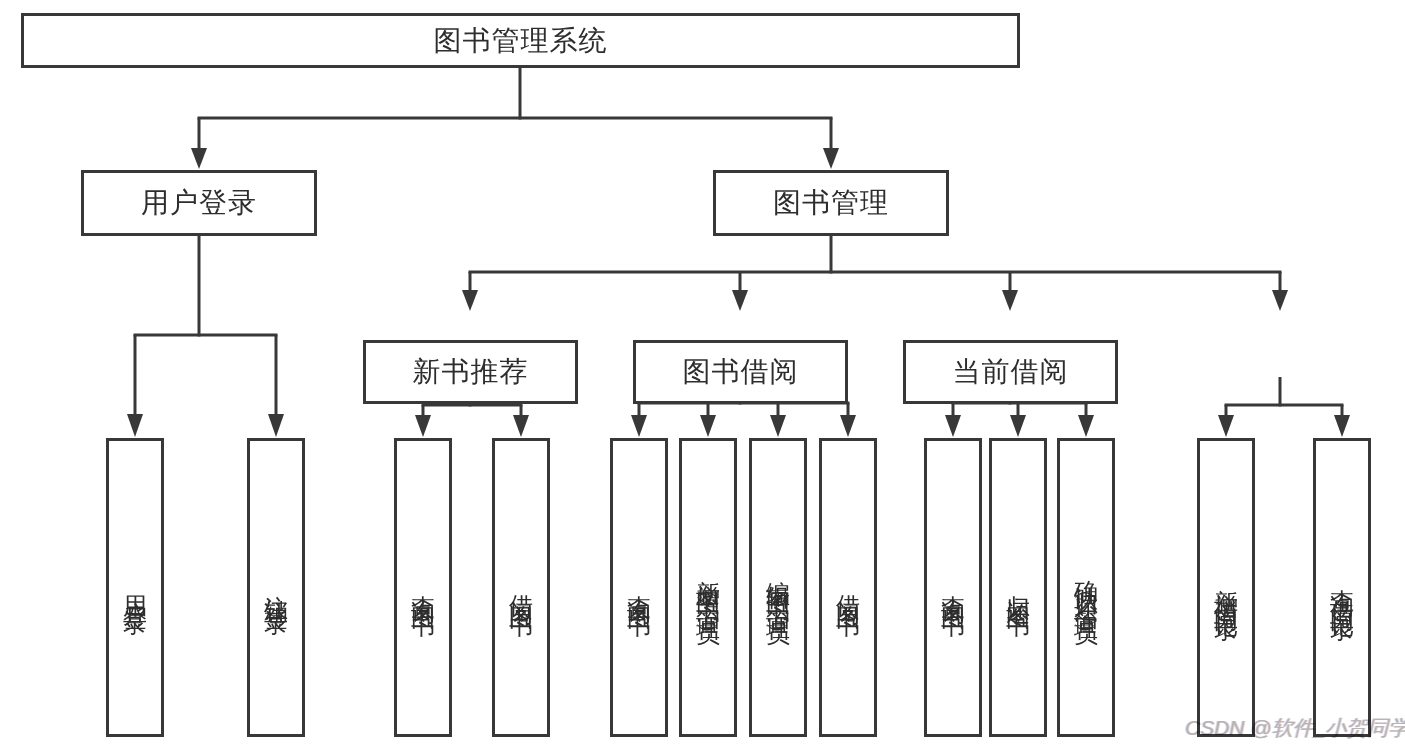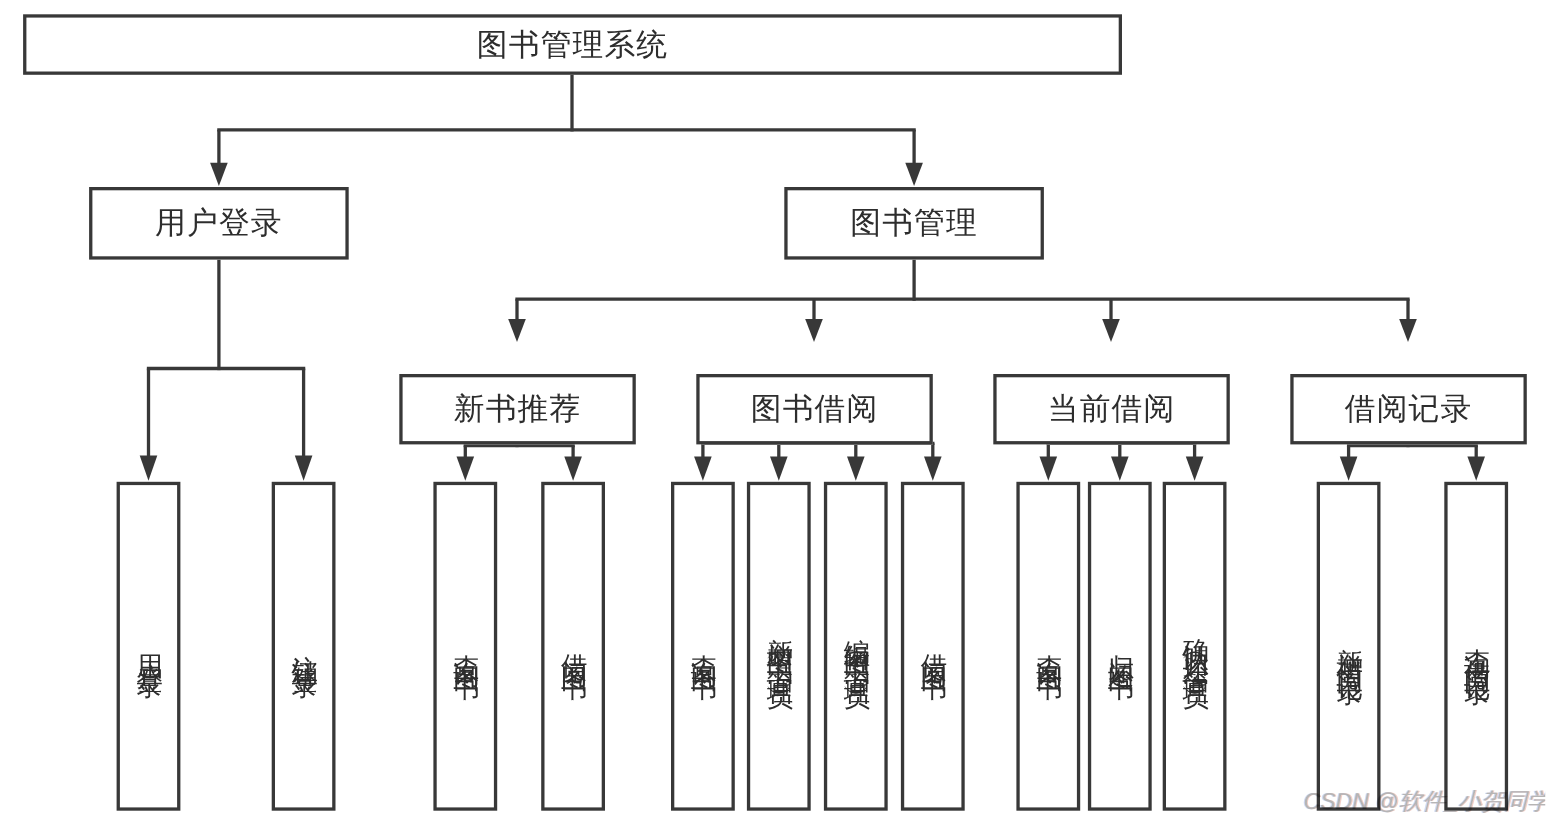--- a/index.html
+++ b/index.html
@@ -179,23 +179,20 @@
 
   <div class="node h-label n-l3 n-newbook">
     <span>新书推荐</span>
   </div>
   <div class="node h-label n-l3 n-current">
     <span>当前借阅</span>
   </div>
   <div class="node h-label n-l3 n-borrow">
     <span>图书借阅</span>
   </div>
-  <div class="node h-label n-l3 n-records">
-    <span>借阅记录</span>
-  </div>
 
   <div class="node leaf lf-1a">
     <span>用户登录</span>
   </div>
   <div class="node leaf lf-1b">
     <span>注销登录</span>
   </div>
 
   <div class="node leaf lf-2a">
     <span>查询图书</span>

